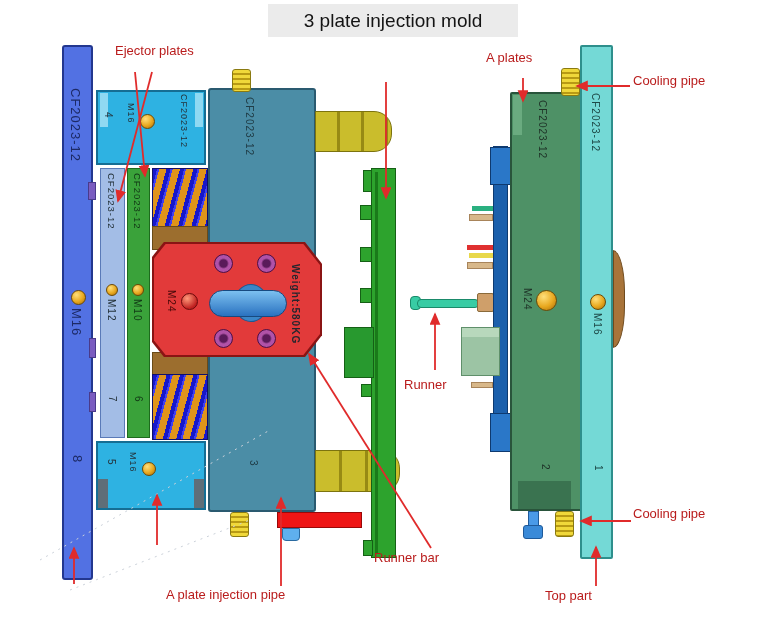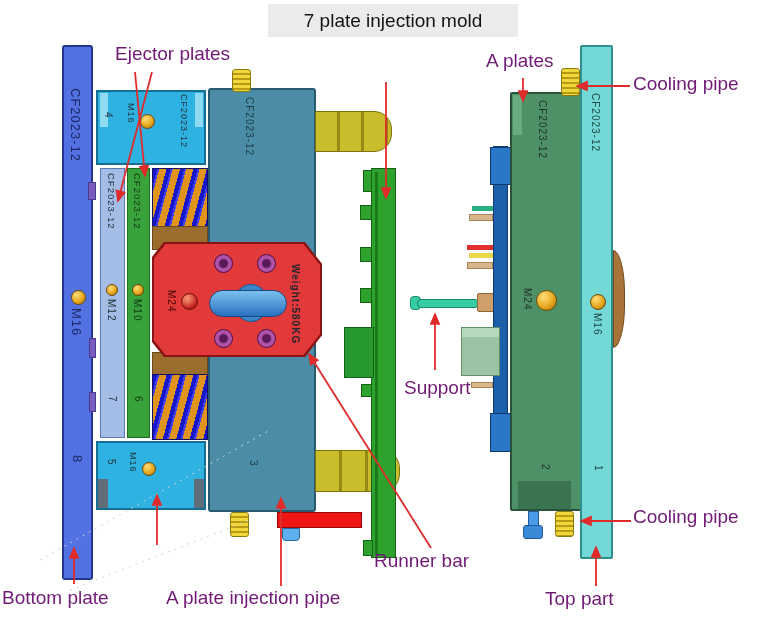--- a/index.html
+++ b/index.html
@@ -1,20 +1,20 @@
 <!DOCTYPE html>
 <html><head>
 <meta charset="utf-8">
 <style>
   html,body{margin:0;padding:0;background:#fff;}
   #stage{position:relative;width:768px;height:621px;background:#fff;overflow:hidden;
          font-family:"Liberation Sans",sans-serif;}
   .abs{position:absolute;box-sizing:border-box;}
   .plate{position:absolute;box-sizing:border-box;}
-  .label{position:absolute;font-size:19px;color:#701a75;white-space:nowrap;line-height:1.1;}
+  .label{position:absolute;font-size:13px;color:#b91c1c;white-space:nowrap;line-height:1.1;}
   .titlebox{position:absolute;left:268px;top:4px;width:250px;height:33px;background:#ebebeb;
             display:flex;align-items:center;justify-content:center;font-size:19px;color:#141414;}
   .vtext{position:absolute;writing-mode:vertical-rl;text-orientation:mixed;color:#25333b;
          letter-spacing:1px;line-height:1;white-space:nowrap;}
   .dot{position:absolute;border-radius:50%;border:1px solid #6e4a05;
        background:radial-gradient(circle at 35% 30%, #ffdf7a, #e8a81f 55%, #a56a08);}
   .fit{position:absolute;border:1px solid #8a7a10;border-radius:3px;
        background:repeating-linear-gradient(180deg,#f0d83a 0 3px,#b89a14 3px 5px);}
   .spring{position:absolute;background:repeating-linear-gradient(105deg,#1717c9 0 4px,#4040f0 4px 6px,#e0941a 6px 13px);border:1px solid #10106a;}
   .brown{position:absolute;background:#9c6e2e;border:1px solid #6a4a18;}
@@ -167,24 +167,23 @@
       <path d="M435,370 L435,314" marker-end="url(#arr)"></path>
       <path d="M157,545 L157,495" marker-end="url(#arr)"></path>
       <path d="M74,584 L74,548" marker-end="url(#arr)"></path>
       <path d="M281,586 L281,498" marker-end="url(#arr)"></path>
       <path d="M431,548 L309,354" marker-end="url(#arr)"></path>
       <path d="M596,586 L596,547" marker-end="url(#arr)"></path>
       <path d="M631,521 L581,521" marker-end="url(#arr)"></path>
     </g>
   </svg>
 
-  <div class="titlebox">7 plate injection mold</div>
+  <div class="titlebox">3 plate injection mold</div>
   <div class="label" style="left:115px;top:44px;">Ejector plates</div>
   <div class="label" style="left:486px;top:51px;">A plates</div>
   <div class="label" style="left:633px;top:74px;">Cooling pipe</div>
-  <div class="label" style="left:404px;top:378px;">Support</div>
+  <div class="label" style="left:404px;top:378px;">Runner</div>
   <div class="label" style="left:374px;top:551px;">Runner bar</div>
-  <div class="label" style="left:2px;top:588px;">Bottom plate</div>
   <div class="label" style="left:166px;top:588px;">A plate injection pipe</div>
   <div class="label" style="left:545px;top:589px;">Top part</div>
   <div class="label" style="left:633px;top:507px;">Cooling pipe</div>
 
 </div>
 
 </body></html>

